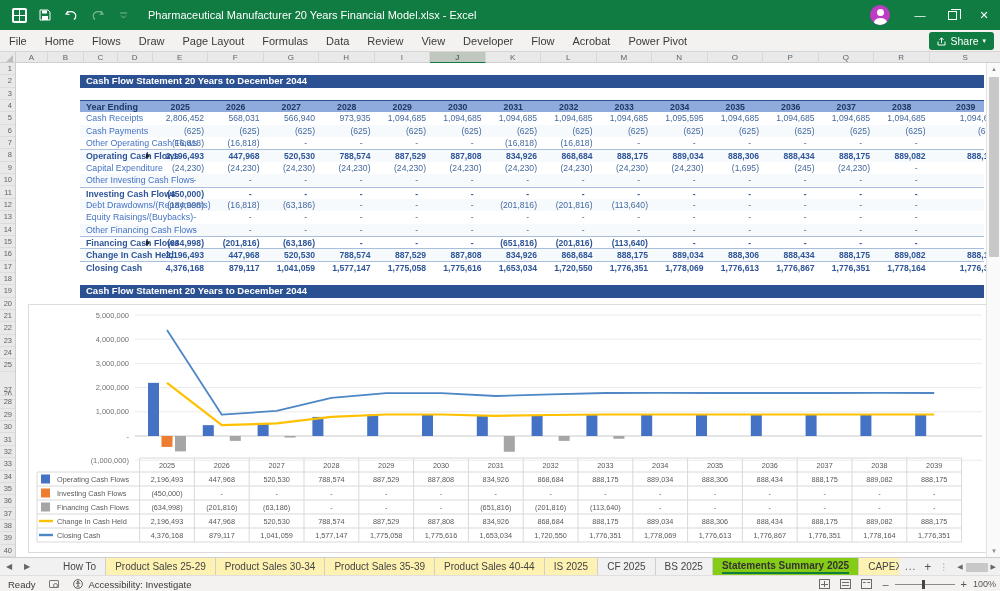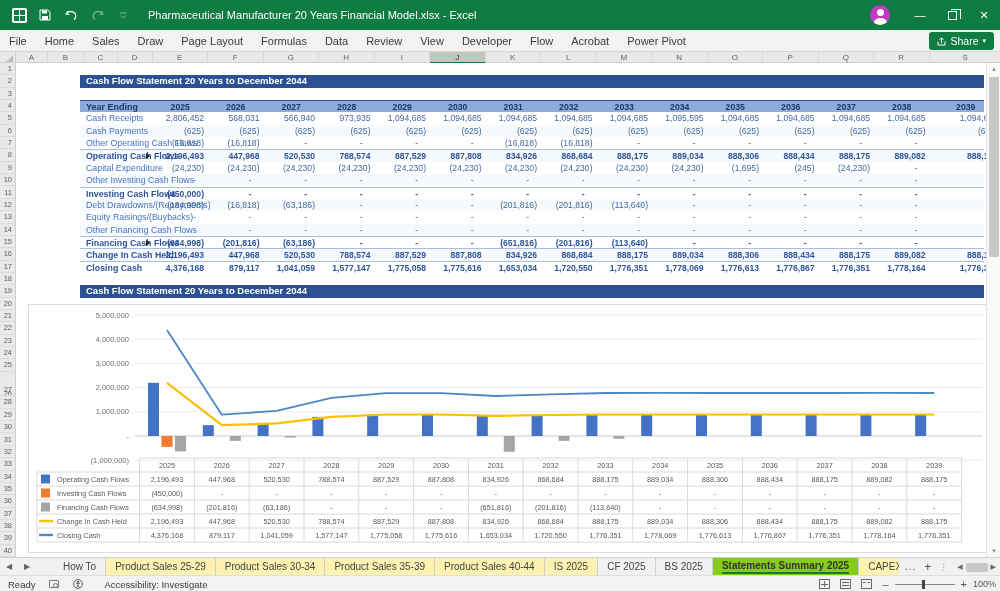--- a/index.html
+++ b/index.html
@@ -73,21 +73,21 @@
   .stab.active .tlabel { border-bottom:2px solid #107C41; padding-bottom:1px; }
   .tabctl { display:flex; align-items:center; color:#555; }
   .hscroll { position:absolute; right:4px; top:2px; height:14px; display:flex; align-items:center; gap:3px; color:#666; font-size:7px; }
   .hthumb { width:22px; height:9px; background:#C8C8C8; border-radius:1px; }
 
   
   .statusbar { position:absolute; left:0; top:575px; width:1000px; height:16px; background:#F3F2F1; border-top:1px solid #E1DFDD; font-size:9.5px; color:#3b3a39; }
   .statusbar .left { position:absolute; left:8px; top:0; height:16px; display:flex; align-items:center; gap:14px; }
   .macro-ic { width:10px; height:8px; border:1px solid #777; border-radius:1px; position:relative; }
   .macro-ic::after { content:""; position:absolute; left:2.5px; top:1.5px; width:3px; height:3px; border:1px solid #777; border-radius:50%; }
-  .acc { display:flex; align-items:center; gap:21px; }
+  .acc { display:flex; align-items:center; gap:5px; }
   .views { position:absolute; right:4px; top:0; height:16px; display:flex; align-items:center; gap:10px; }
   .view-ic { width:11px; height:10px; border:1px solid #6a6a6a; position:relative; }
   .view-ic.grid::after { content:""; position:absolute; inset:1px;
       background:linear-gradient(#6a6a6a,#6a6a6a) 50% 0/1px 100% no-repeat,
                  linear-gradient(#6a6a6a,#6a6a6a) 0 50%/100% 1px no-repeat; }
   .view-ic.pl::after { content:""; position:absolute; left:1px; right:1px; top:2px; height:1px; background:#6a6a6a; box-shadow:0 3px 0 #6a6a6a; }
   .view-ic.pb::after { content:""; position:absolute; inset:2px 1px; border-top:1px dashed #6a6a6a; }
   .zoomer { display:flex; align-items:center; gap:6px; }
   .ztrack { width:60px; height:1px; background:#8a8a8a; position:relative; }
   .zthumb { position:absolute; left:27px; top:-4px; width:3px; height:9px; background:#444; }
@@ -133,21 +133,21 @@
           <span class="restore-glyph"></span>
         </span>
       <span class="winbtn">✕</span>
     </div>
   </div>
 
   <div class="ribbon">
     <div id="ribbon-tabs" style="display:flex;">
         <span class="ribbon-tab">File</span>
         <span class="ribbon-tab">Home</span>
-        <span class="ribbon-tab">Sales</span>
+        <span class="ribbon-tab">Flows</span>
         <span class="ribbon-tab">Draw</span>
         <span class="ribbon-tab">Page Layout</span>
         <span class="ribbon-tab">Formulas</span>
         <span class="ribbon-tab">Data</span>
         <span class="ribbon-tab">Review</span>
         <span class="ribbon-tab">View</span>
         <span class="ribbon-tab">Developer</span>
         <span class="ribbon-tab">Flow</span>
         <span class="ribbon-tab">Acrobat</span>
         <span class="ribbon-tab">Power Pivot</span>

